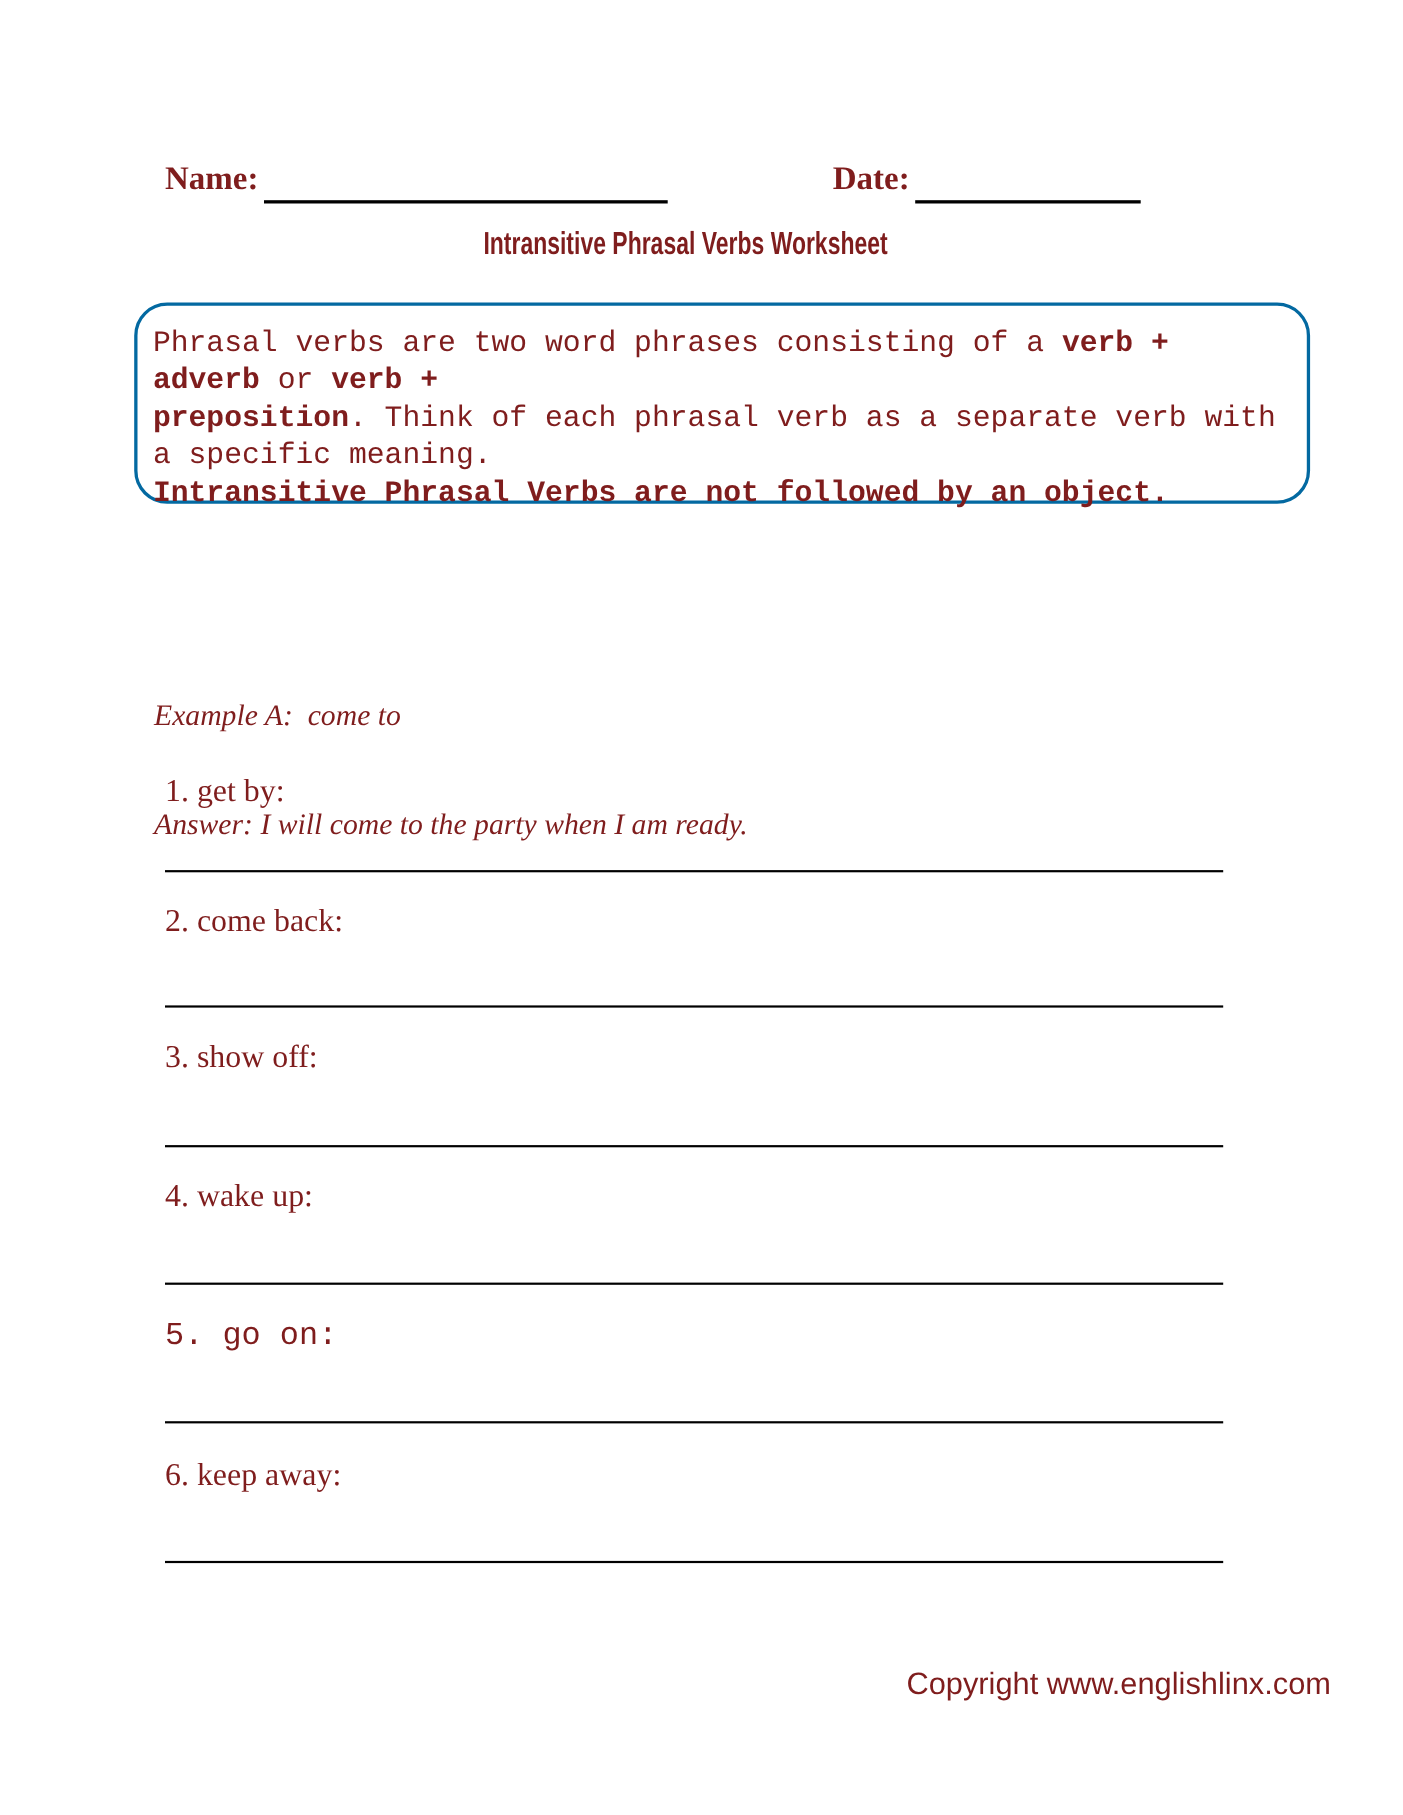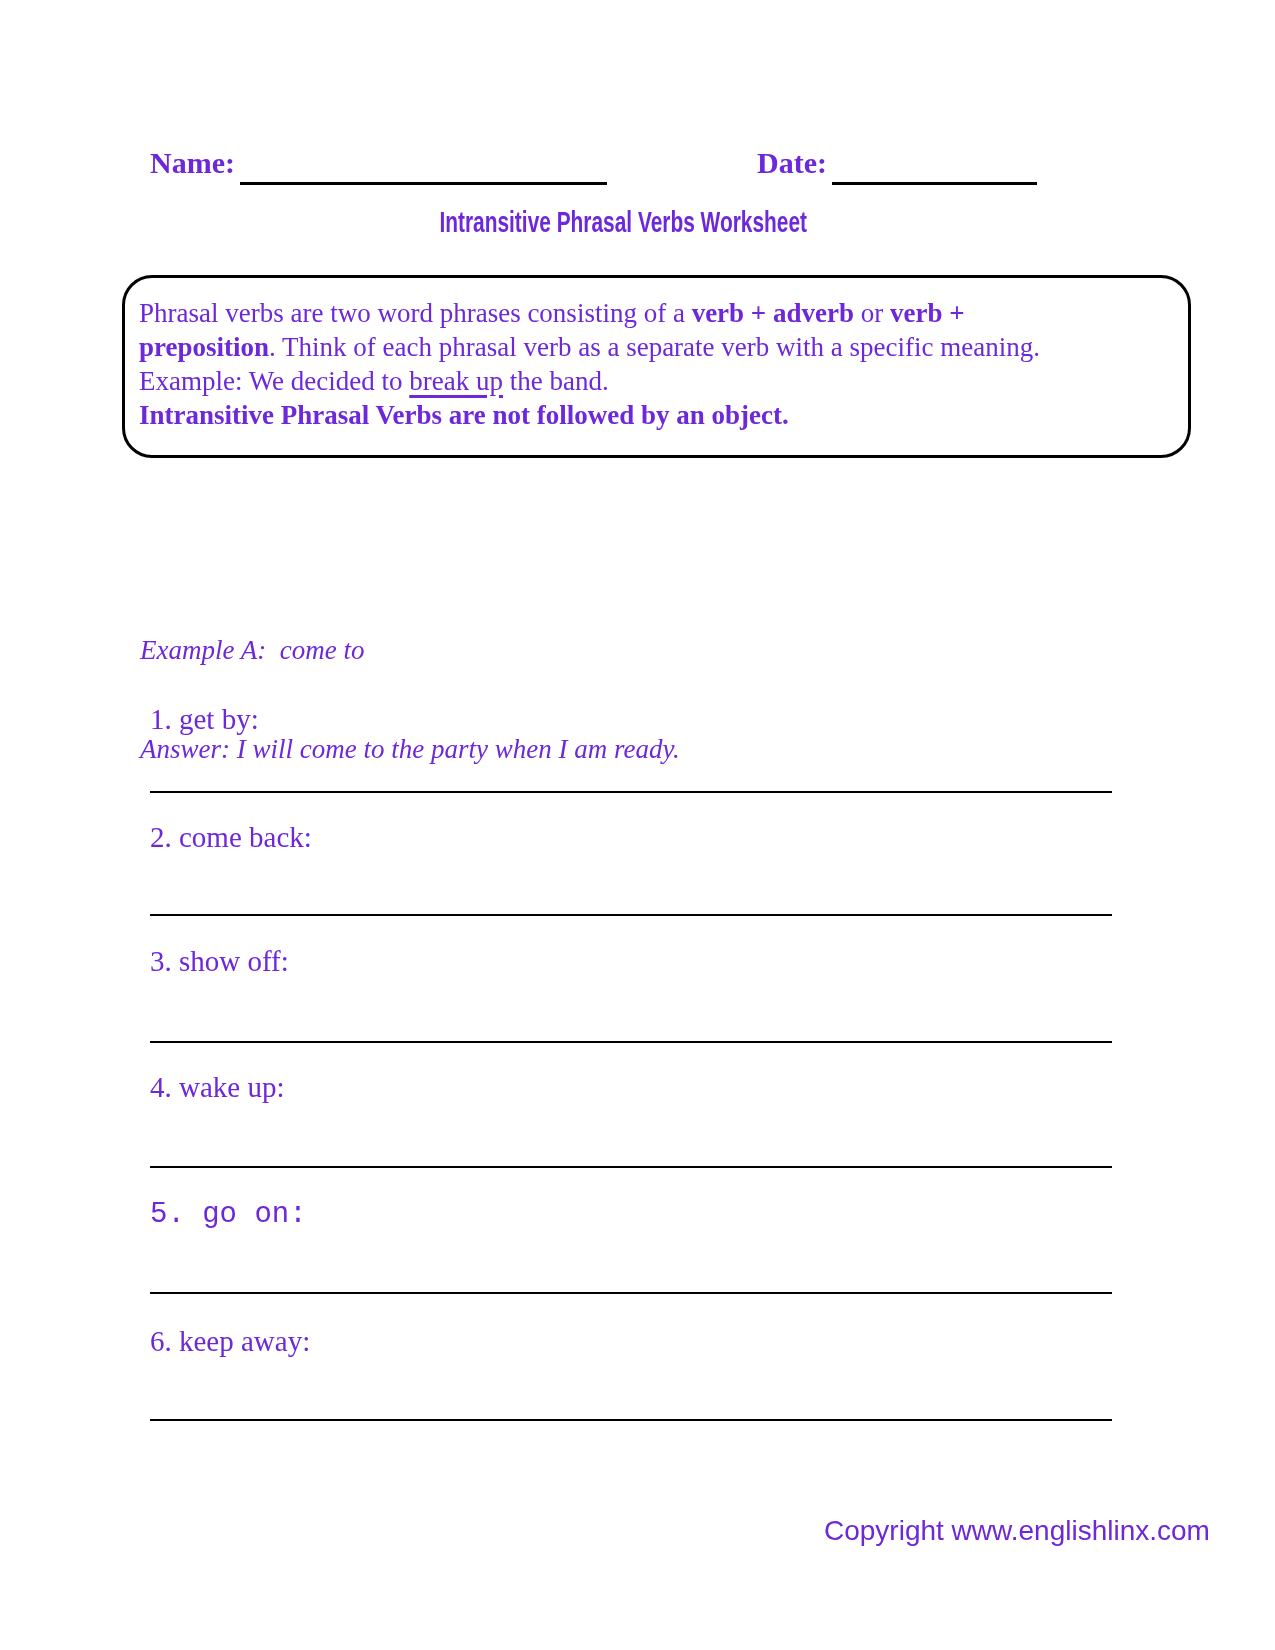--- a/index.html
+++ b/index.html
@@ -1,21 +1,21 @@
 <!DOCTYPE html>
 <html><head>
 <meta charset="utf-8">
 <style>
   html,body{margin:0;padding:0;background:#ffffff;}
   .page{
     position:relative;
     width:1275px;
     height:1650px;
     background:#ffffff;
-    color:#6d28d9;
+    color:#7f1d1d;
     font-family:"Liberation Serif","DejaVu Serif",serif;
     overflow:hidden;
   }
   .abs{position:absolute;}
 
   
   .hdr-label{font-weight:bold;font-size:30px;line-height:34px;}
   .name-label{left:150px;top:146px;}
   .date-label{left:757px;top:146px;}
   .rule{background:#000;height:3px;}
@@ -26,24 +26,24 @@
   .title-wrap{
     left:0;top:207px;width:1246px;text-align:center;
     font-family:"Liberation Sans","DejaVu Sans",sans-serif;
     font-weight:bold;font-size:29px;line-height:31px;
   }
   .title-wrap .squeeze{display:inline-block;transform:scaleX(0.72);white-space:nowrap;}
 
   
   .info-box{
     left:122px;top:275px;width:1069px;height:183px;
-    border:3px solid #000000;border-radius:30px;
+    border:3px solid #0369a1;border-radius:30px;
     box-sizing:border-box;
     padding:18px 18px 0 14px;
-    font-size:27px;line-height:34px;
+    font-size:27px;line-height:34px;font-family:Liberation Mono, monospace;
   }
   .boxline{white-space:pre-wrap;}
   .b{font-weight:bold;}
   .u{text-decoration:underline;text-decoration-thickness:3px;text-underline-offset:5px;}
 
   
   .body-text{font-size:27px;line-height:33px;white-space:pre-wrap;}
   .directions{left:140px;top:474px;}
   .example{left:140px;top:568px;font-style:italic;}
 
@@ -72,21 +72,20 @@
   <div class="abs hdr-label date-label">Date:</div>
   <div class="abs rule date-line"></div>
 
   <div class="abs title-wrap">
     <span class="squeeze">Intransitive Phrasal Verbs Worksheet</span>
   </div>
 
   <div class="abs info-box">
     <div class="boxline"><span>Phrasal verbs are two word phrases consisting of a </span><span class="b">verb + adverb</span><span> or </span><span class="b">verb +</span></div>
     <div class="boxline"><span class="b">preposition</span><span>. Think of each phrasal verb as a separate verb with a specific meaning.</span></div>
-    <div class="boxline"><span>Example: We decided to </span><span class="u">break up</span><span> the band.</span></div>
     <div class="boxline b">Intransitive Phrasal Verbs are not followed by an object.</div>
   </div>
 
 
   <div class="abs body-text example">
     <div>Example A:  come to</div>
     <div>Answer: I will come to the party when I am ready.</div>
   </div>
 
   <div class="abs item-label il1">1. get by:</div>

